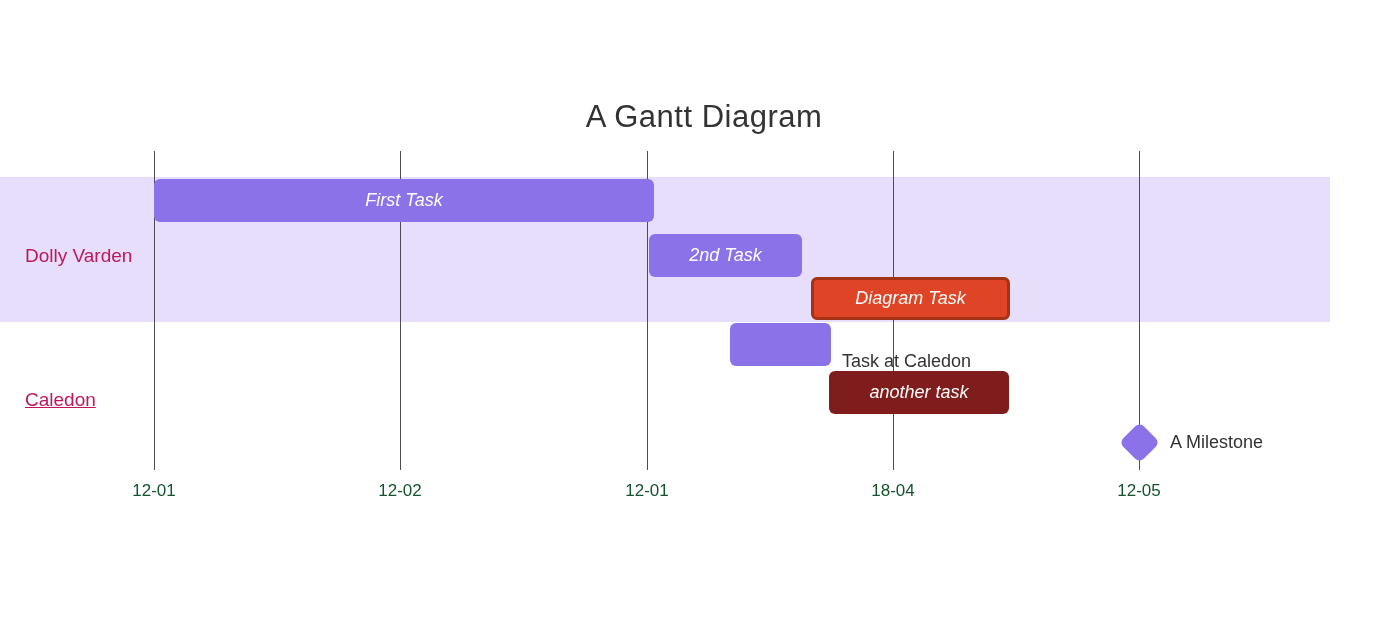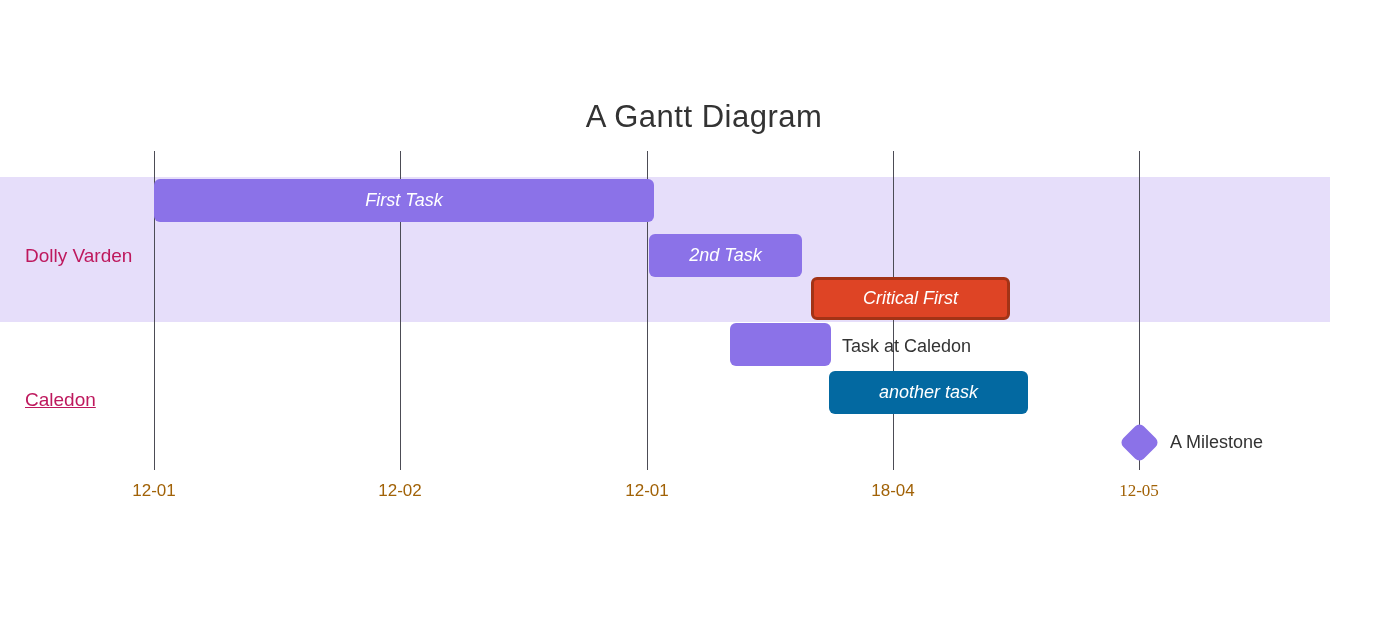--- a/index.html
+++ b/index.html
@@ -76,50 +76,50 @@
     white-space: nowrap;
     transform: translateY(-50%);
   }
   .axis-label {
     position: absolute;
     top: 481px;
     width: 80px;
     margin-left: -40px;
     text-align: center;
     font-size: 17px;
-    color: #a16207;
+    color: #14532d;
   }
 </style>
 </head>
 <body>
 
 <div class="gantt-container">
   <div class="chart-title">A Gantt Diagram</div>
   <div id="band-layer">
       <div class="section-band" style="top: 177px; height: 145px; width: 1330px; background: rgb(230, 222, 250);"></div>
     </div>
   <div id="grid-layer">
       <div class="grid-line" style="left: 154px; top: 151px; height: 319px; background: rgb(76, 76, 85);"></div>
       <div class="grid-line" style="left: 400px; top: 151px; height: 319px; background: rgb(76, 76, 85);"></div>
       <div class="grid-line" style="left: 647px; top: 151px; height: 319px; background: rgb(76, 76, 85);"></div>
       <div class="grid-line" style="left: 893px; top: 151px; height: 319px; background: rgb(76, 76, 85);"></div>
       <div class="grid-line" style="left: 1139px; top: 151px; height: 319px; background: rgb(76, 76, 85);"></div>
     </div>
   <div id="task-layer">
       <div class="task-bar" style="left: 154px; width: 500px; top: 179px; background: rgb(139, 114, 232);">First Task</div>
       <div class="task-bar" style="left: 649px; width: 153px; top: 234px; background: rgb(139, 114, 232);">2nd Task</div>
-      <div class="task-bar critical" style="left: 811px; width: 199px; top: 277px; background: rgb(222, 68, 37); border-color: rgb(163, 51, 22);">Critical First</div>
+      <div class="task-bar critical" style="left: 811px; width: 199px; top: 277px; background: rgb(222, 68, 37); border-color: rgb(163, 51, 22);">Diagram Task</div>
       <div class="task-bar" style="left: 730px; width: 101px; top: 323px; background: rgb(139, 114, 232);"></div>
-      <div class="outside-label" style="left: 842px; top: 325px;">Task at Caledon</div>
-      <div class="task-bar" style="left: 829px; width: 199px; top: 371px; background: #0369a1;">another task</div>
+      <div class="outside-label" style="left: 842px; top: 340px;">Task at Caledon</div>
+      <div class="task-bar" style="left: 829px; width: 180px; top: 371px; background: #7f1d1d;">another task</div>
       <div class="milestone-diamond" style="left: 1124.5px; top: 428px; background: rgb(139, 114, 232);"></div>
       <div class="outside-label italic" style="left: 1170px; top: 421px;">A Milestone</div>
     </div>
   <div id="label-layer">
       <div class="section-label" style="top: 255.5px;">Dolly Varden</div>
       <div class="section-label" style="top: 399.5px; text-decoration: underline;">Caledon</div>
       <div class="axis-label" style="left: 154px;">12-01</div>
       <div class="axis-label" style="left: 400px;">12-02</div>
       <div class="axis-label" style="left: 647px;">12-01</div>
       <div class="axis-label" style="left: 893px;">18-04</div>
-      <div class="axis-label" style="left: 1139px; font-family: Liberation Serif, serif;">12-05</div>
+      <div class="axis-label" style="left: 1139px;">12-05</div>
     </div>
 </div>
 
 </body></html>

